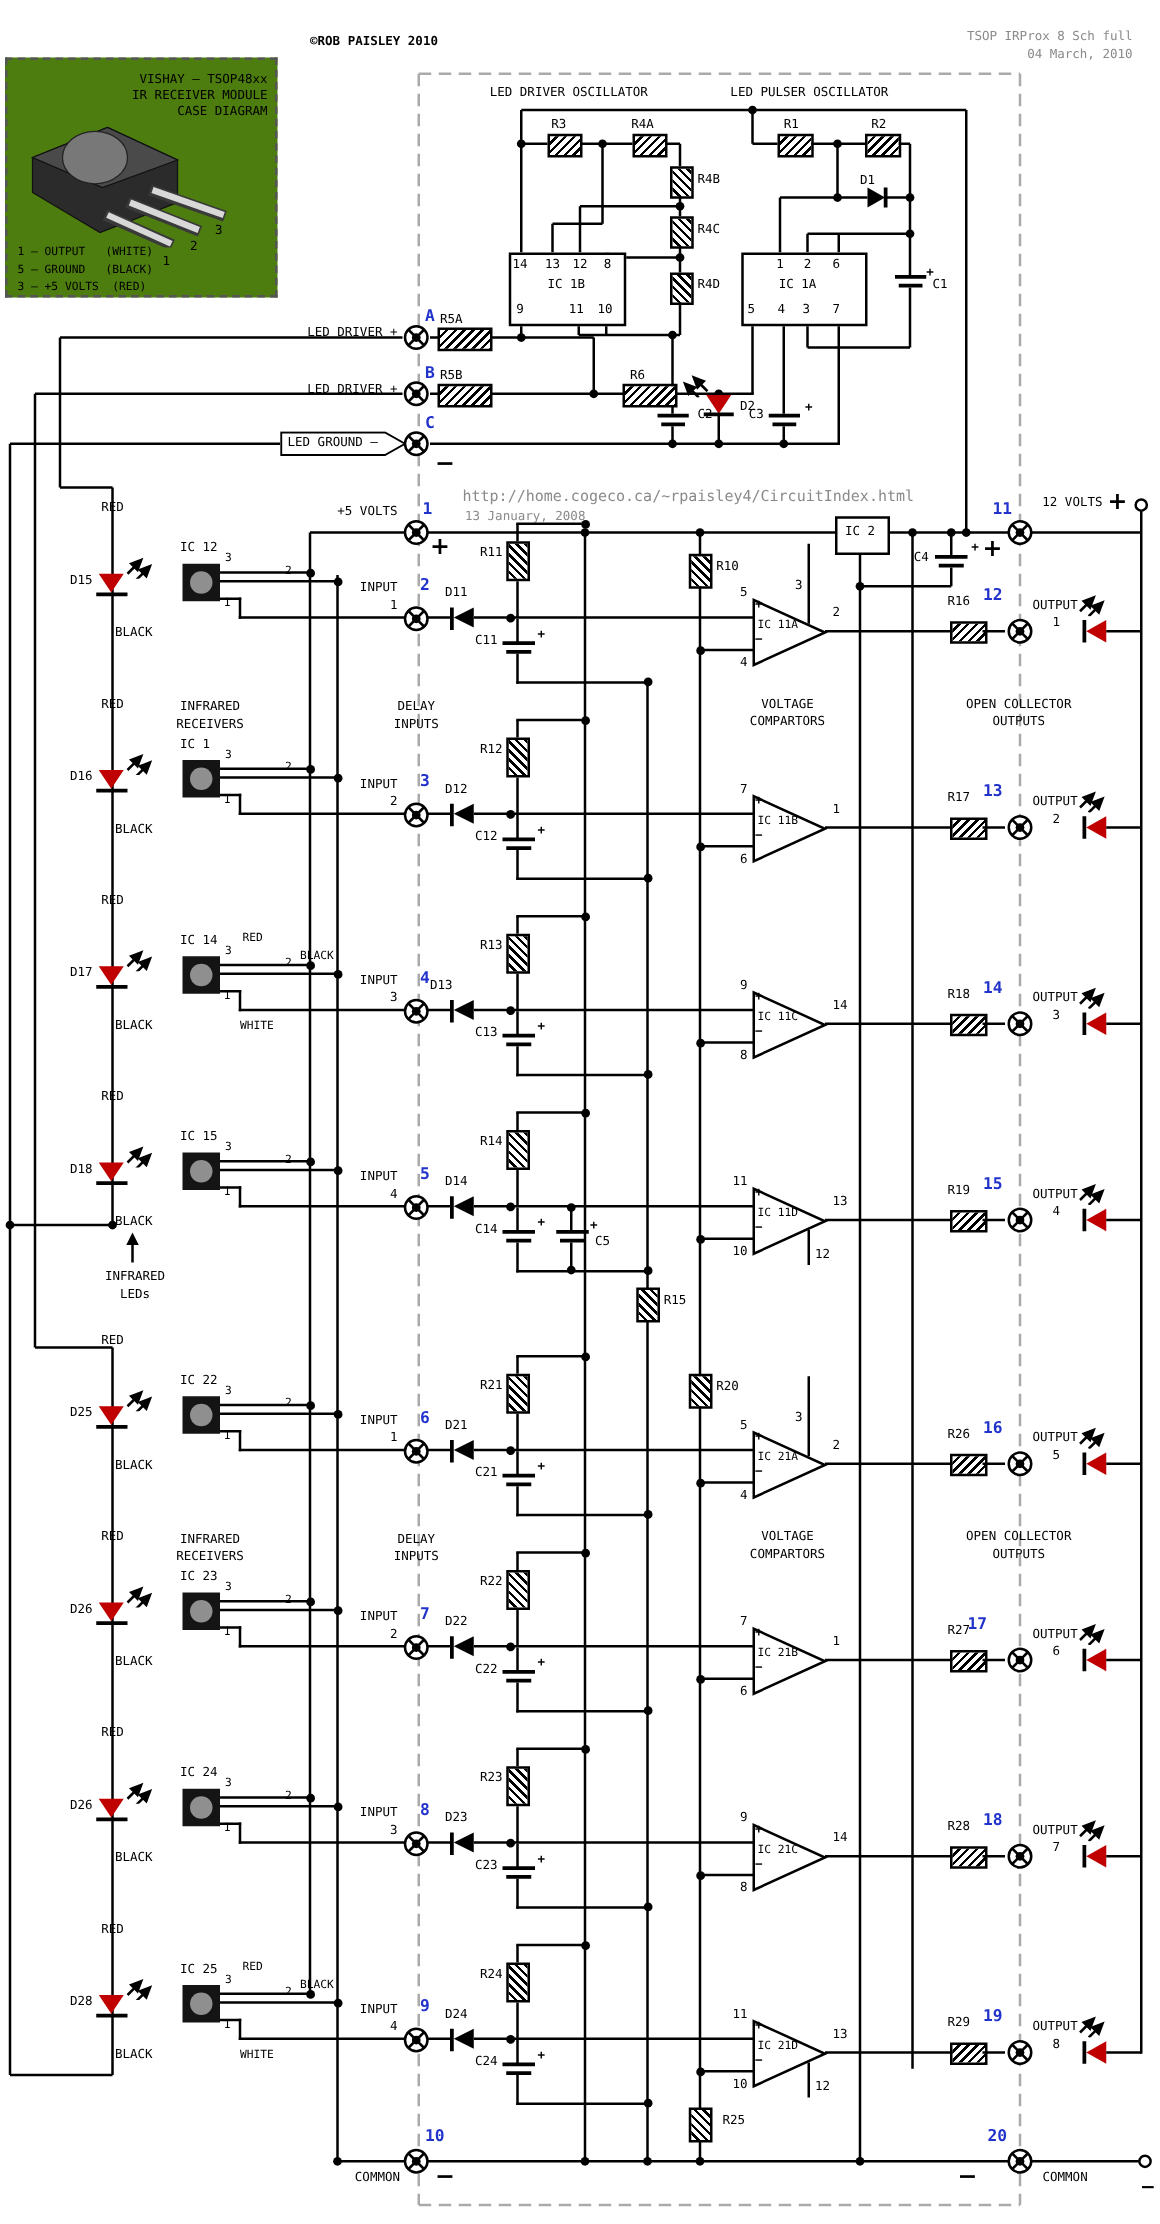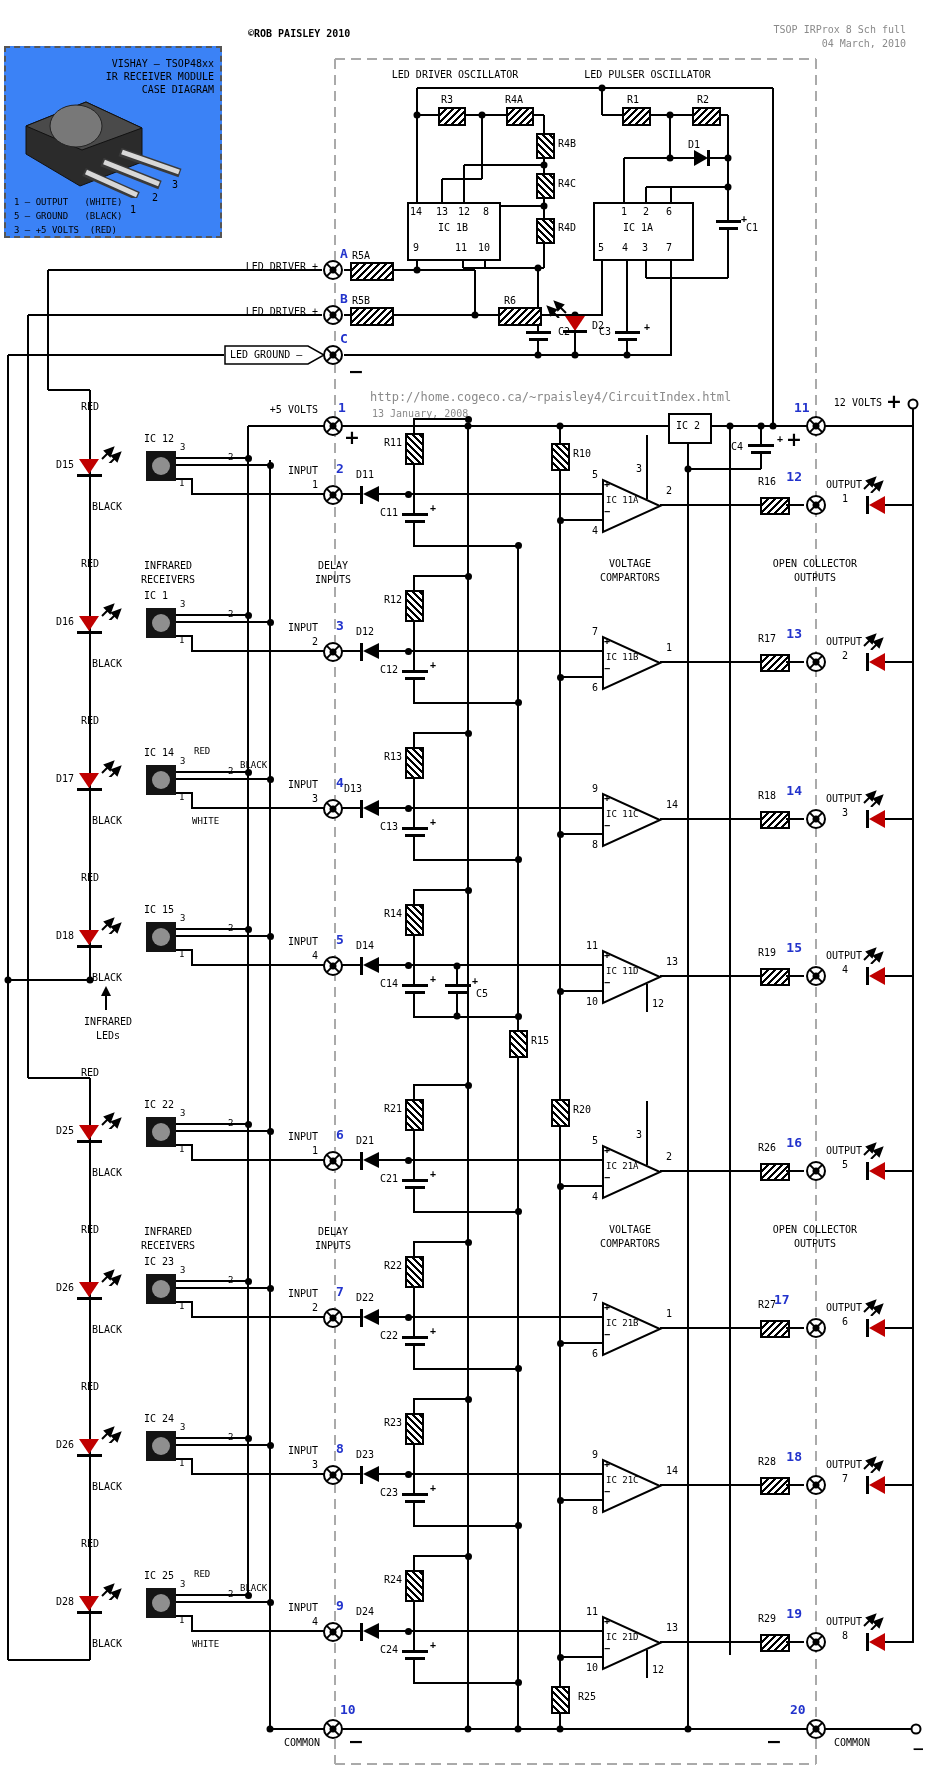--- a/index.html
+++ b/index.html
@@ -21,21 +21,21 @@
   .icbox{position:absolute;border:2px solid #000;background:#fff;}
   .rx{position:absolute;width:30px;height:30px;background:#141414;}
   .rx i{position:absolute;left:6px;top:6px;width:18px;height:18px;border-radius:50%;background:#8f8f8f;}
   .tri-led-down{position:absolute;width:0;height:0;border-left:10px solid transparent;border-right:10px solid transparent;border-top:15px solid #c00000;}
   .tri-led-left{position:absolute;width:0;height:0;border-top:9px solid transparent;border-bottom:9px solid transparent;border-right:16px solid #c00000;}
   .tri-diode-left{position:absolute;width:0;height:0;border-top:8px solid transparent;border-bottom:8px solid transparent;border-right:16px solid #000;}
   .tri-diode-right{position:absolute;width:0;height:0;border-top:8px solid transparent;border-bottom:8px solid transparent;border-left:14px solid #000;}
   .ch{position:absolute;left:0;width:928px;height:182px;}
   .abs{position:absolute;}
   svg{display:block;}
-  .caseb{position:absolute;left:4px;top:46px;width:218px;height:192px;border:2px dashed #555;box-sizing:border-box;background:#3b82f6;}
+  .caseb{position:absolute;left:4px;top:46px;width:218px;height:192px;border:2px dashed #555;box-sizing:border-box;background:#4d7c0f;}
 </style>
 </head>
 <body>
 
 <div id="canvas">
 
   <svg width="928" height="1779" style="position:absolute;left:0;top:0" xmlns="http://www.w3.org/2000/svg">
     <g stroke="#aaa" stroke-width="2" stroke-dasharray="10 6" fill="none">
       <line x1="335" y1="59" x2="816" y2="59"></line>
         <line x1="335" y1="59" x2="335" y2="1764"></line>

